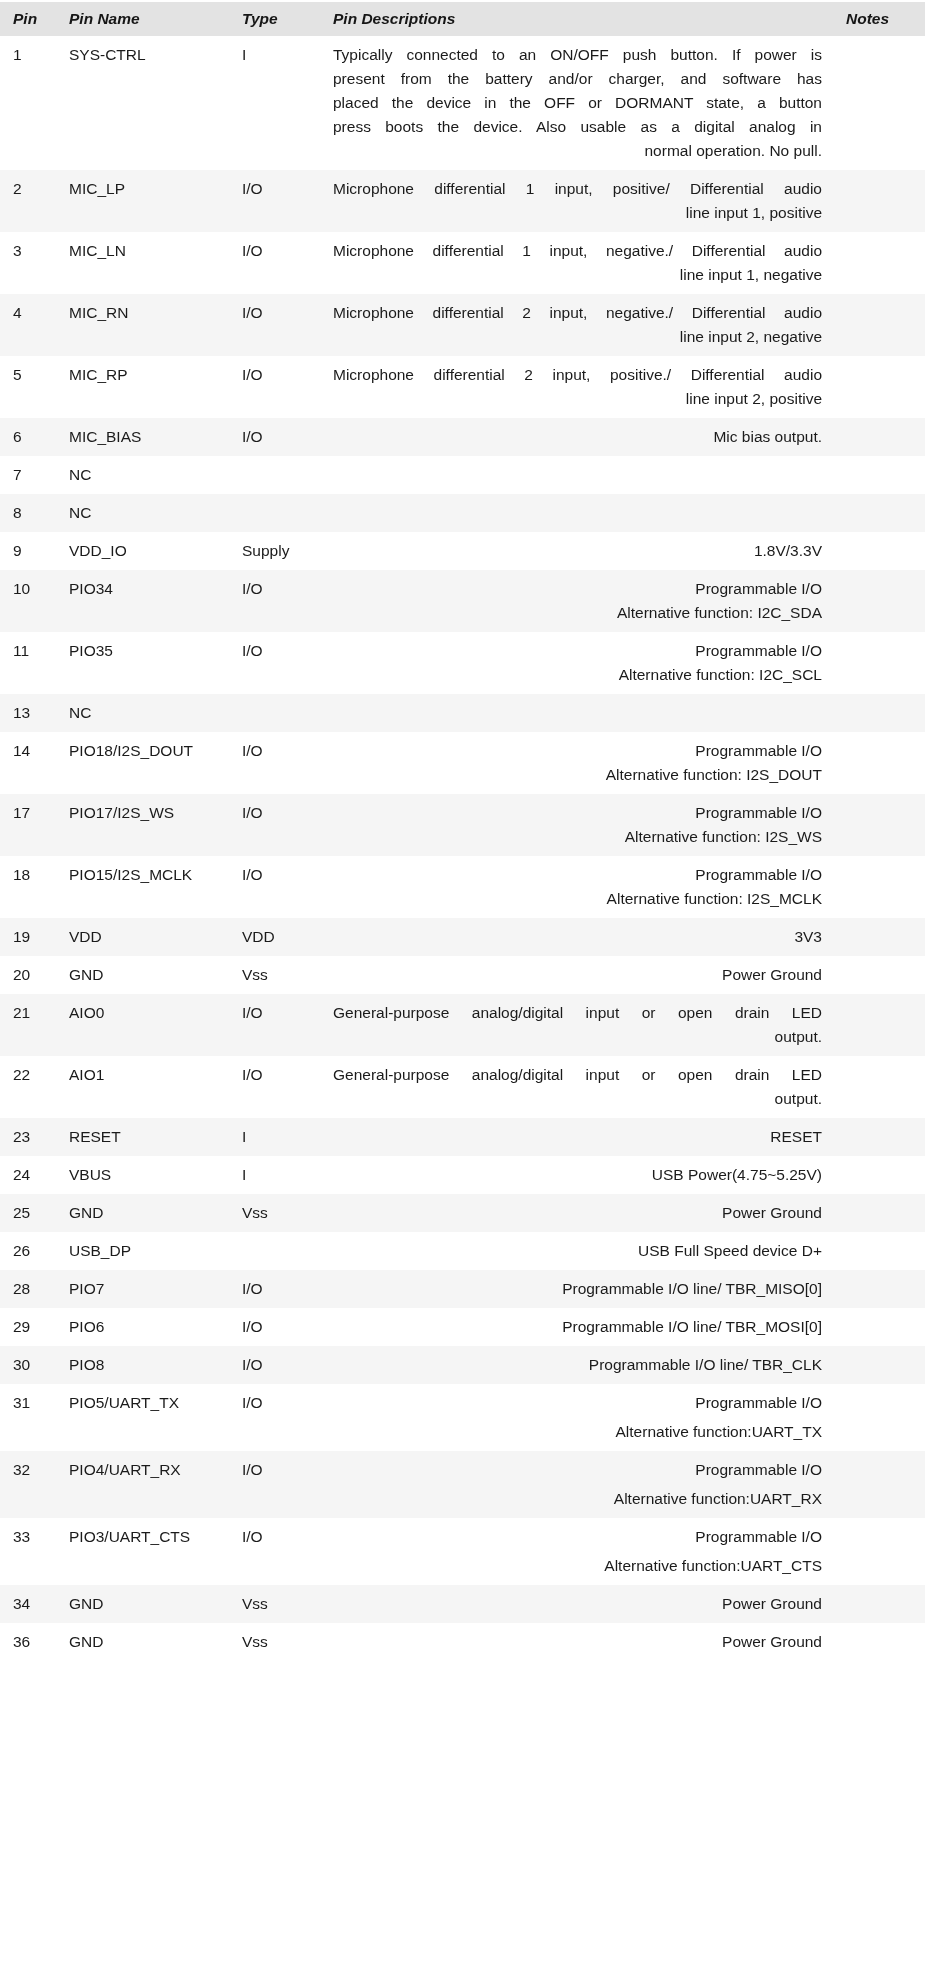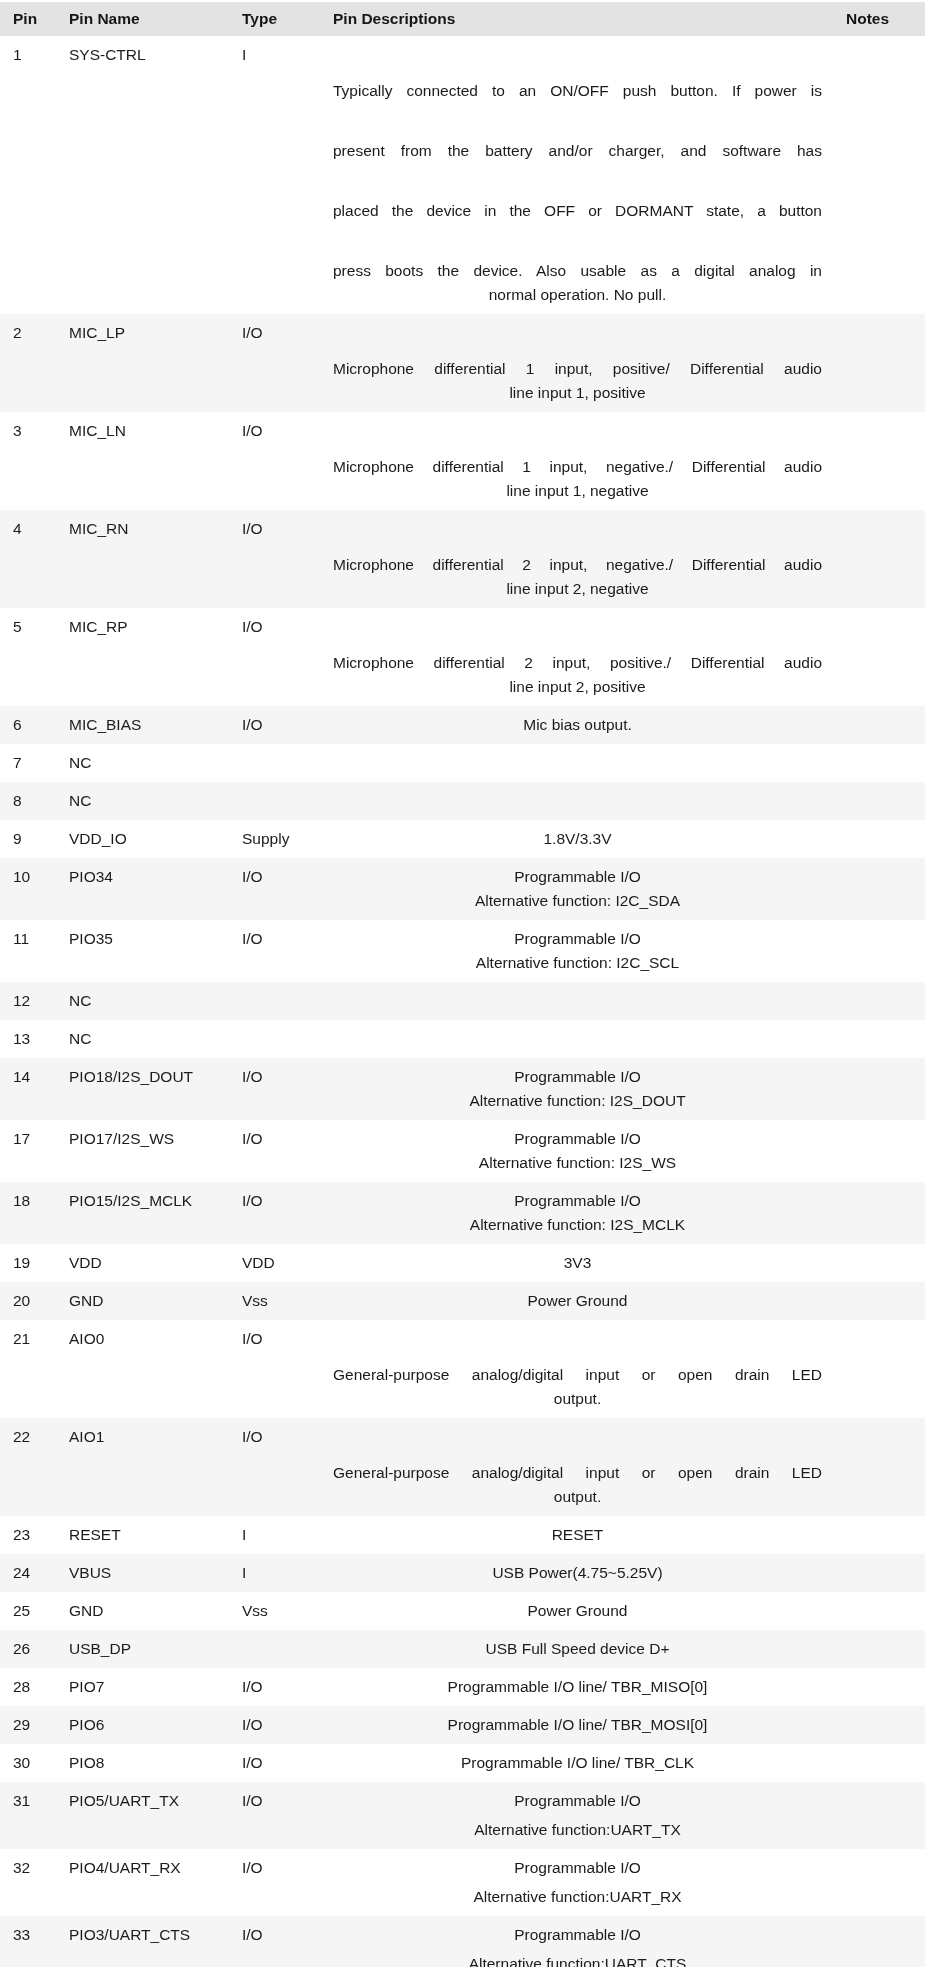--- a/index.html
+++ b/index.html
@@ -34,27 +34,28 @@
     text-align:left;
     padding:7px 0 7px 13px;
     overflow:hidden;
   }
   thead th{
     background:var(--header-bg);
     font-weight:bold;
     padding-top:5px;
     padding-bottom:5px;
     color:#161616;
+    font-style:italic;
   }
   tbody tr{background:var(--row-bg);}
   tbody tr:nth-child(even){background:var(--band-bg);}
   td.c-desc{padding-right:11px;}
-  .c-desc .line{margin:0;text-align:center;}
+  .c-desc .line{margin:0;text-align:right;}
   
-  .c-desc .line.j{text-align:justify;text-align-last:justify;margin-top:36px;}
+  .c-desc .line.j{text-align:justify;text-align-last:justify;}
   .c-desc .para-start{}
   td.c-desc.gap-narrow .para-start{margin-top:5px;}
 </style>
 </head>
 <body>
 
 <div class="page">
   <table class="pin-table">
     <colgroup>
       <col class="c1">
@@ -172,27 +173,20 @@
     <td class="c-pin">11</td>
     <td class="c-name">PIO35</td>
     <td class="c-type">I/O</td>
     <td class="c-desc gap-wide">
             <div class="line">Programmable I/O</div>
             <div class="line para-start">Alternative function: I2C_SCL</div>
           </td>
     <td class="c-notes"></td>
   </tr>
         <tr>
-    <td class="c-pin">12</td>
-    <td class="c-name">NC</td>
-    <td class="c-type"></td>
-    <td class="c-desc"></td>
-    <td class="c-notes"></td>
-  </tr>
-        <tr>
     <td class="c-pin">13</td>
     <td class="c-name">NC</td>
     <td class="c-type"></td>
     <td class="c-desc"></td>
     <td class="c-notes"></td>
   </tr>
         <tr>
     <td class="c-pin">14</td>
     <td class="c-name">PIO18/I2S_DOUT</td>
     <td class="c-type">I/O</td>

